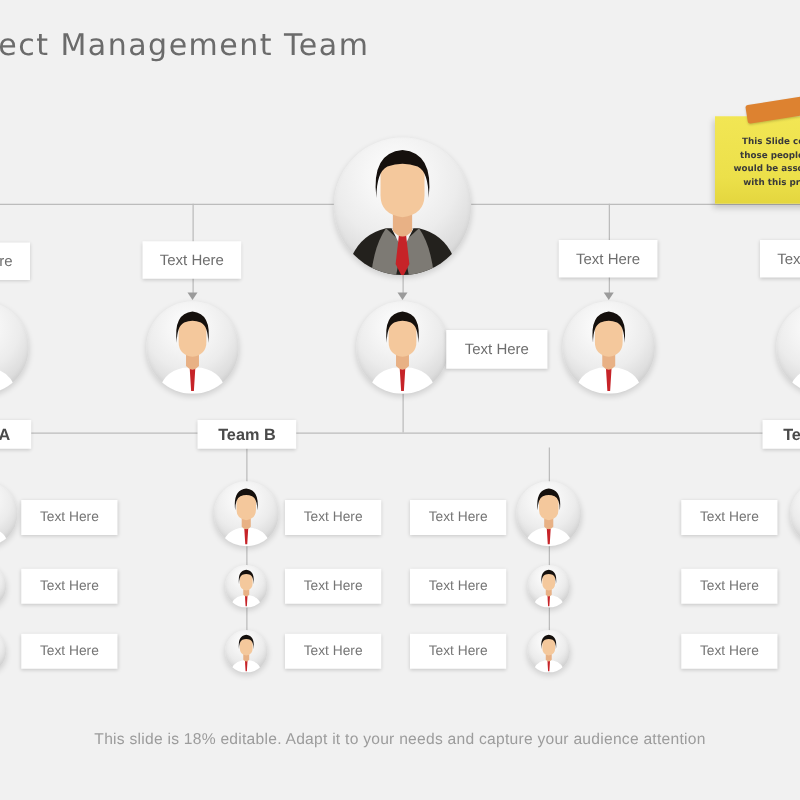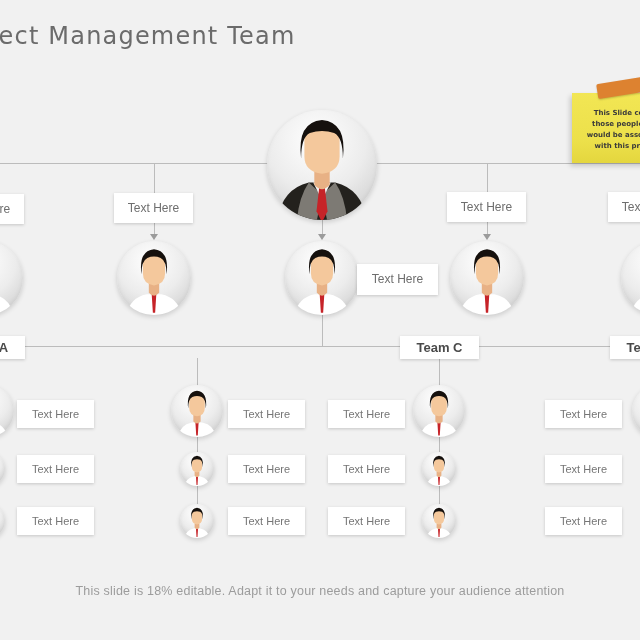--- a/index.html
+++ b/index.html
@@ -127,21 +127,21 @@
       </svg>
     </div>
 
   <div class="lbl" style="left:-55px;top:194px;">Text Here</div>
   <div class="lbl" style="left:114px;top:193px;">Text Here</div>
   <div class="lbl" style="left:357px;top:264px;width:81px;height:31px;line-height:31px;">Text Here</div>
   <div class="lbl" style="left:447px;top:192px;">Text Here</div>
   <div class="lbl" style="left:608px;top:192px;">Text Here</div>
 
   <div class="lbl team" style="left:-54px;top:336px;">Team A</div>
-  <div class="lbl team" style="left:400px;top:336px;">Team C</div>
+  <div class="lbl team" style="left:158px;top:336px;">Team B</div>
   <div class="lbl team" style="left:610px;top:336px;">Team D</div>
 
   <div class="avatar" style="left:-38px;top:385px;width:52px;height:52px;">
       <svg viewBox="0 0 100 100" xmlns="http://www.w3.org/2000/svg">
         <path d="M13 102 Q16 77 40 72 L60 72 Q84 77 87 102 Z" fill="#ffffff"></path>
         <path d="M47 73 L53 73 L51.5 97 L48.5 97 Z" fill="#c62328"></path>
         <path d="M43 57 L57 57 L57 70 Q50 78 43 70 Z" fill="#e8b185"></path>
         <path d="M35 22 Q50 13 65 22 L65 44 Q65 58 50 60 Q35 58 35 44 Z" fill="#f4c89c"></path>
         <path d="M33 45 Q29 13 50 11 Q71 13 67 45 Q67 27 59 23 Q50 19 41 23 Q33 27 33 45 Z" fill="#15100d"></path>
       </svg>

